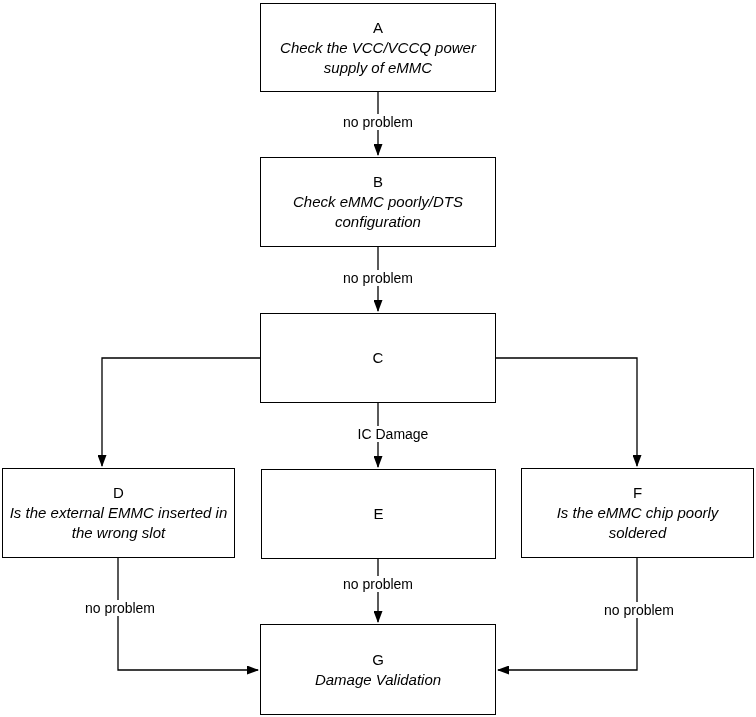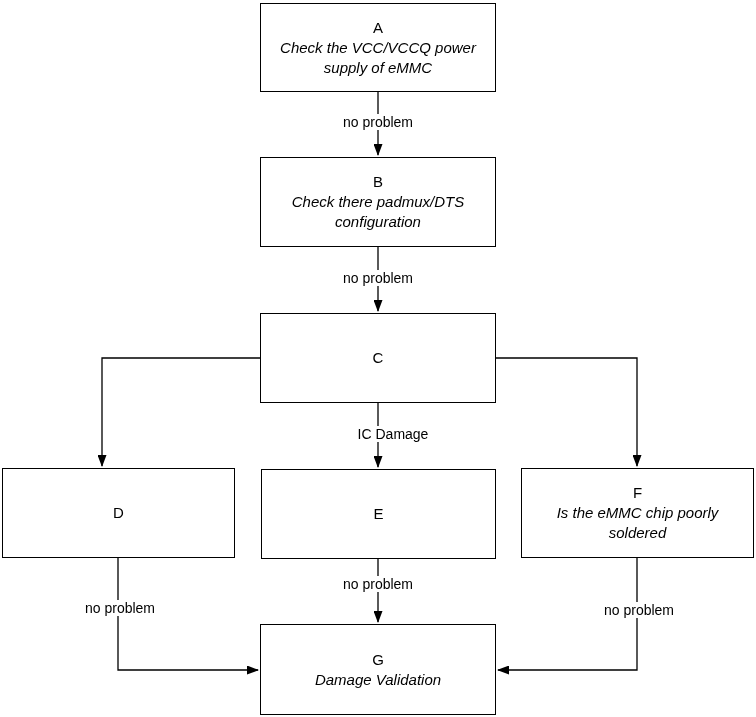--- a/index.html
+++ b/index.html
@@ -73,30 +73,32 @@
   </svg>
 
   <div class="node" style="left:260px; top:3px; width:236px; height:89px;">
     <div class="node-letter">A</div>
     <div class="node-text">Check the VCC/VCCQ power
 supply of eMMC</div>
   </div>
 
   <div class="node" style="left:260px; top:157px; width:236px; height:90px;">
     <div class="node-letter">B</div>
-    <div class="node-text">Check there padmux/DTS
+    <div class="node-text">Check eMMC poorly/DTS
 configuration</div>
   </div>
 
   <div class="node" style="left:260px; top:313px; width:236px; height:90px;">
     <div class="node-letter">C</div>
   </div>
 
   <div class="node" style="left:2px; top:468px; width:233px; height:90px;">
     <div class="node-letter">D</div>
+    <div class="node-text">Is the external EMMC inserted in
+the wrong slot</div>
   </div>
 
   <div class="node" style="left:261px; top:469px; width:235px; height:90px;">
     <div class="node-letter">E</div>
   </div>
 
   <div class="node" style="left:521px; top:468px; width:233px; height:90px;">
     <div class="node-letter">F</div>
     <div class="node-text">Is the eMMC chip poorly
 soldered</div>

